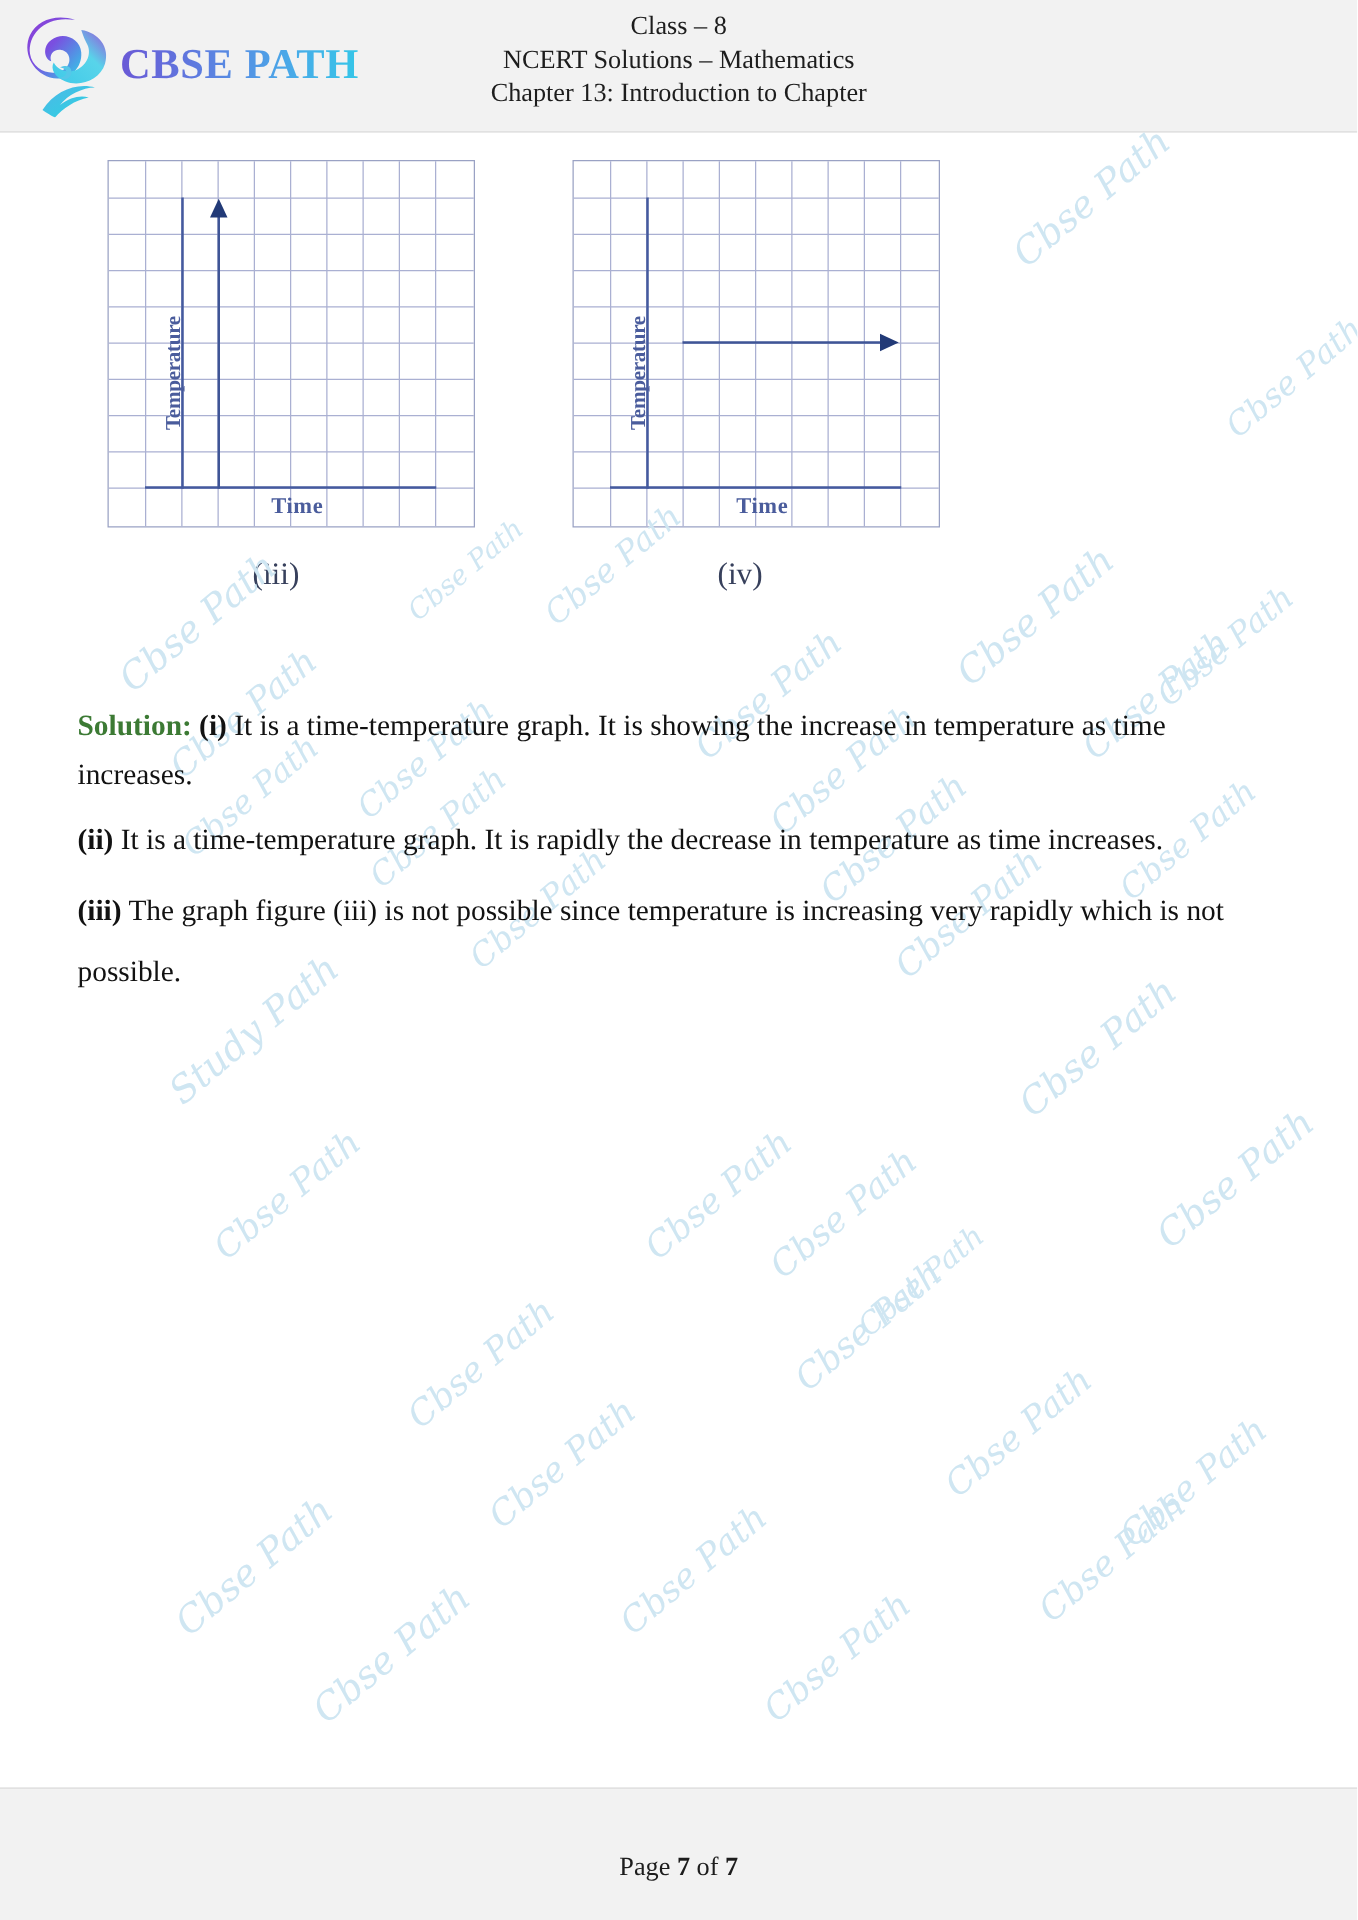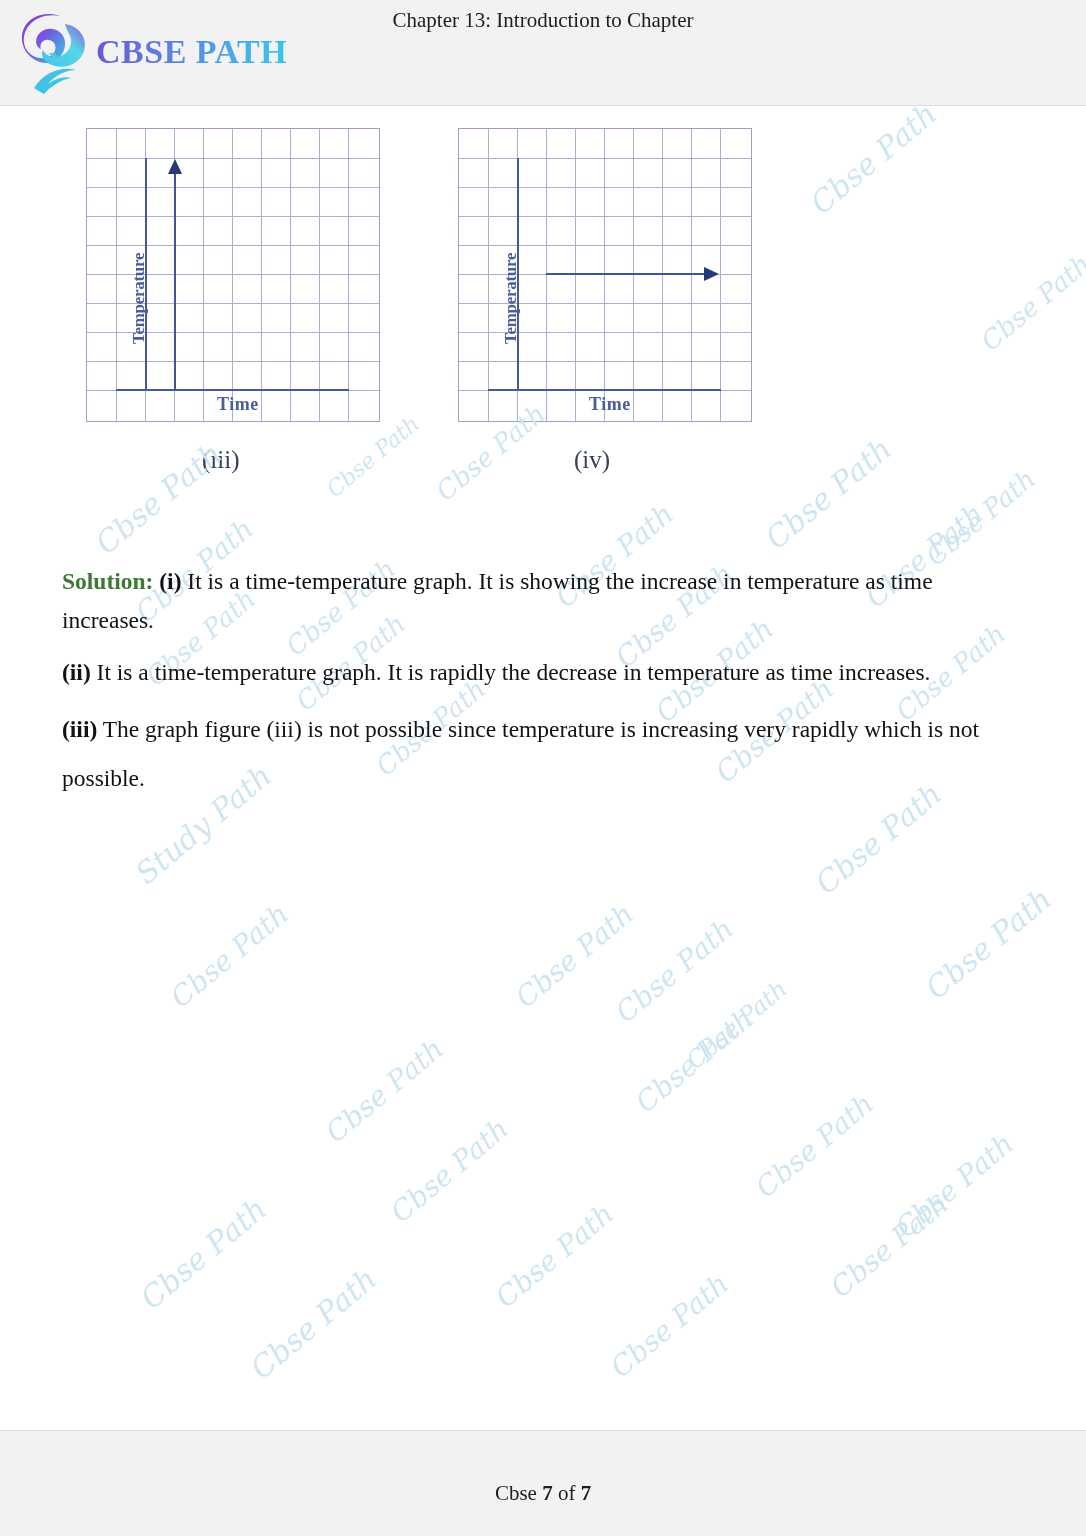--- a/index.html
+++ b/index.html
@@ -247,20 +247,22 @@
           </linearGradient>
         </defs>
         <path d="M42 6 C20 2 4 16 6 33 C8 47 25 52 34 45 C40 40 38 31 31 30 C25 29 21 34 23 39 C17 37 16 27 23 22 C32 15 46 20 47 32 C48 46 35 56 22 52 C7 47 0 31 6 18 C12 6 27 1 42 6 Z" fill="url(#swirlA)"></path>
         <path d="M47 14 C61 16 70 28 66 41 C62 54 46 60 34 55 C26 52 22 45 25 40 C28 46 36 49 43 46 C52 42 56 32 51 24 C49 20 48 17 47 14 Z" fill="url(#swirlB)"></path>
         <path d="M16 78 C26 62 44 56 58 60 C48 60 36 66 30 74 C38 68 46 66 53 68 C42 70 32 77 26 84 C22 82 19 80 16 78 Z" fill="url(#swirlC)"></path>
         <path d="M30 44 C36 41 40 44 39 49 C38 53 33 55 29 52 C33 52 36 50 35 47 C34 45 32 44 30 44 Z" fill="#56c7e8"></path>
       </svg>
       <div class="logo-text">CBSE PATH</div>
     </div>
     <div class="header-titles">
+      <div>Class – 8</div>
+      <div>NCERT Solutions – Mathematics</div>
       <div>Chapter 13: Introduction to Chapter</div>
     </div>
   </div>
 
   <div class="figures">
 
     <div class="fig" style="left:86px; top:0;">
       <div class="grid-box" style="width:294px; height:294px;">
         <div class="gridlines">
           <div class="gl-v" style="left:29px"></div>
@@ -381,16 +383,16 @@
     </p>
 
     <p class="para spaced">
       <span class="mk">(iii)</span><span> The graph figure (iii) is not possible since temperature is increasing very rapidly which is not possible.</span>
     </p>
 
 
   </div>
 
   <div class="footer">
-    <div class="footer-text"><span>Cbse </span><b>7</b><span> of </span><b>7</b></div>
+    <div class="footer-text"><span>Page </span><b>7</b><span> of </span><b>7</b></div>
   </div>
 
 </div>
 
 </body></html>

